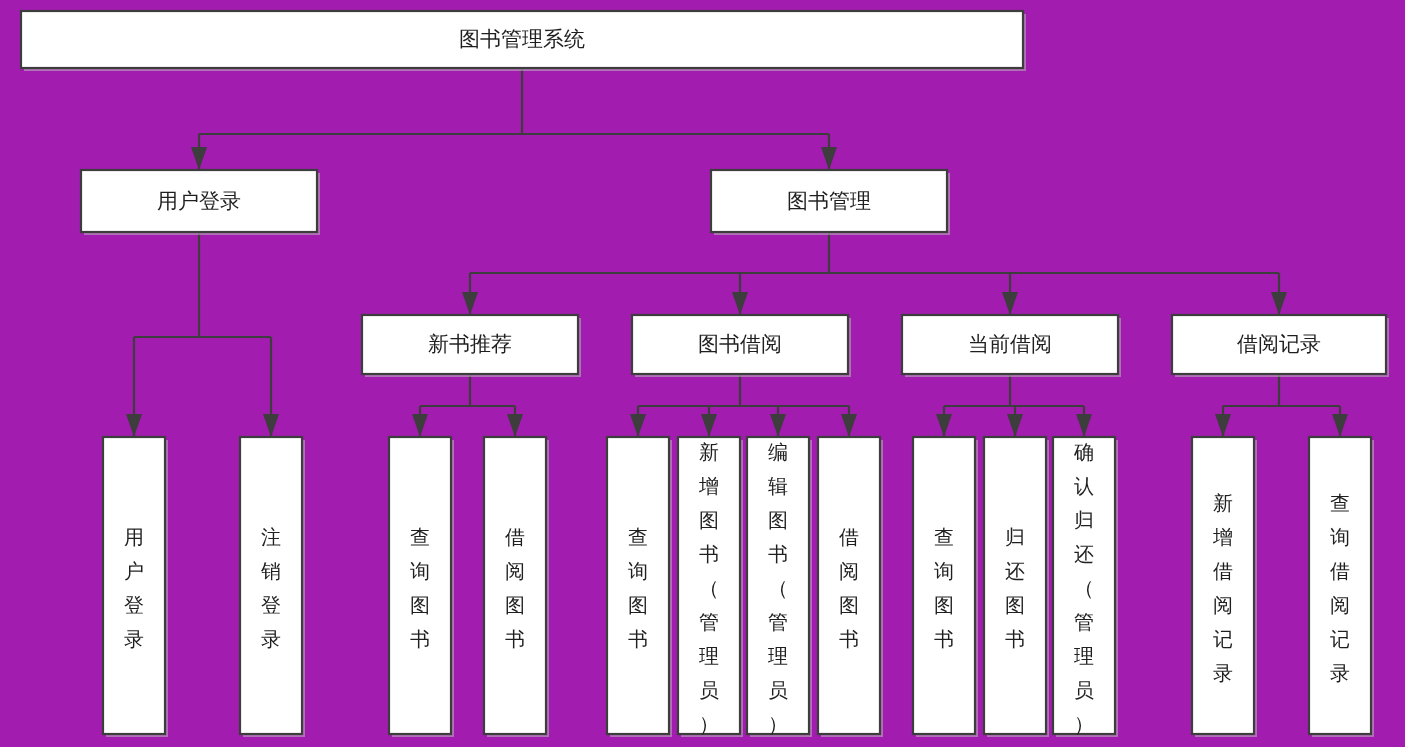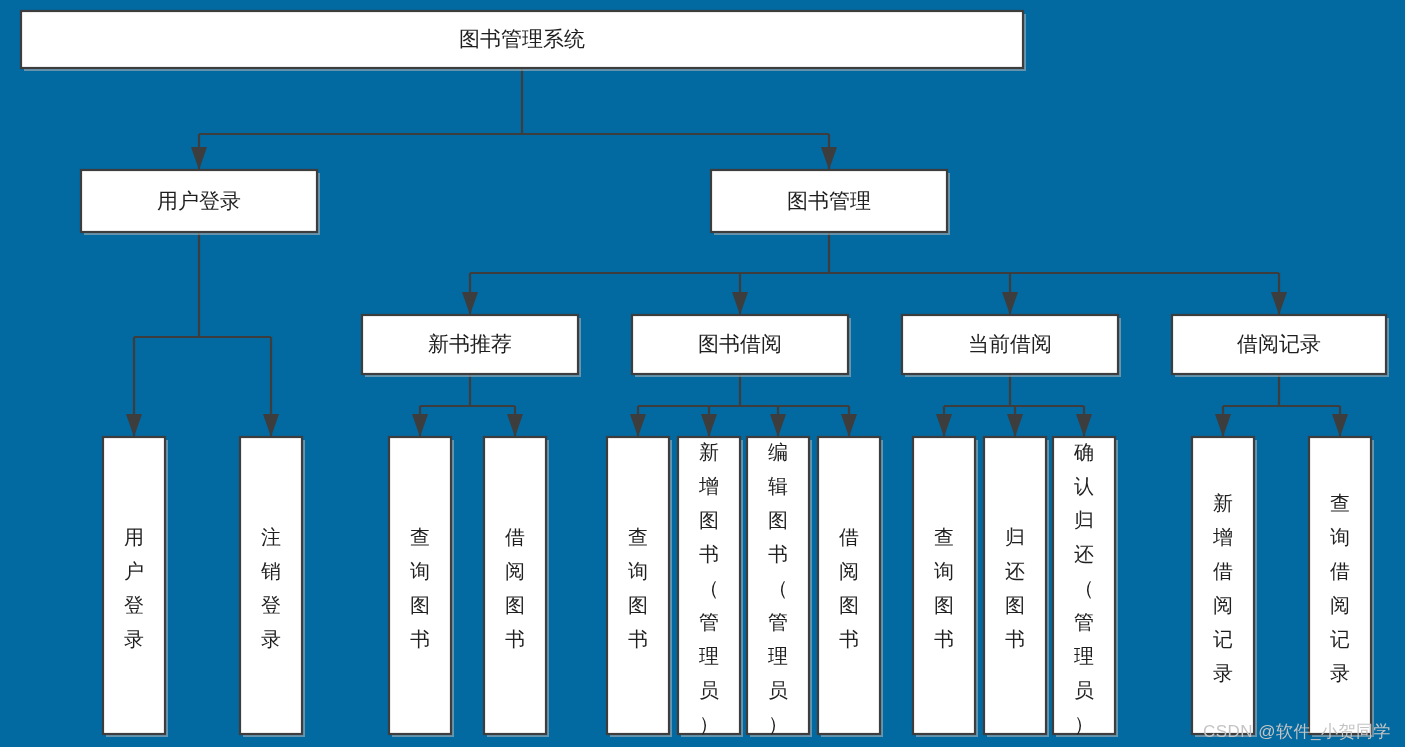--- a/index.html
+++ b/index.html
@@ -11,21 +11,21 @@
   body {
     width: 1405px;
     height: 747px;
     overflow: hidden;
     font-family: "Liberation Sans", "DejaVu Sans", sans-serif;
   }
   #diagram-root {
     position: relative;
     width: 1405px;
     height: 747px;
-    background: #0369a1;
+    background: #a21caf;
   }
   svg.diagram-canvas {
     position: absolute;
     left: 0;
     top: 0;
     width: 1405px;
     height: 747px;
     display: block;
   }
   .node-box {
@@ -230,14 +230,13 @@
           <rect x="1192" y="437" width="62" height="297" class="node-box"></rect>
           <text x="1223" y="510.02" class="node-label-v"><tspan x="1223" dy="0">新</tspan><tspan x="1223" dy="34">增</tspan><tspan x="1223" dy="34">借</tspan><tspan x="1223" dy="34">阅</tspan><tspan x="1223" dy="34">记</tspan><tspan x="1223" dy="34">录</tspan></text>
         </g>
         <g>
           <rect x="1312" y="440" width="62" height="297" class="node-box-shadow"></rect>
           <rect x="1309" y="437" width="62" height="297" class="node-box"></rect>
           <text x="1340" y="510.02" class="node-label-v"><tspan x="1340" dy="0">查</tspan><tspan x="1340" dy="34">询</tspan><tspan x="1340" dy="34">借</tspan><tspan x="1340" dy="34">阅</tspan><tspan x="1340" dy="34">记</tspan><tspan x="1340" dy="34">录</tspan></text>
         </g>
       </g>
     </svg>
-  <div class="watermark">CSDN @软件_小贺同学</div>
 </div>
 
 </body></html>

